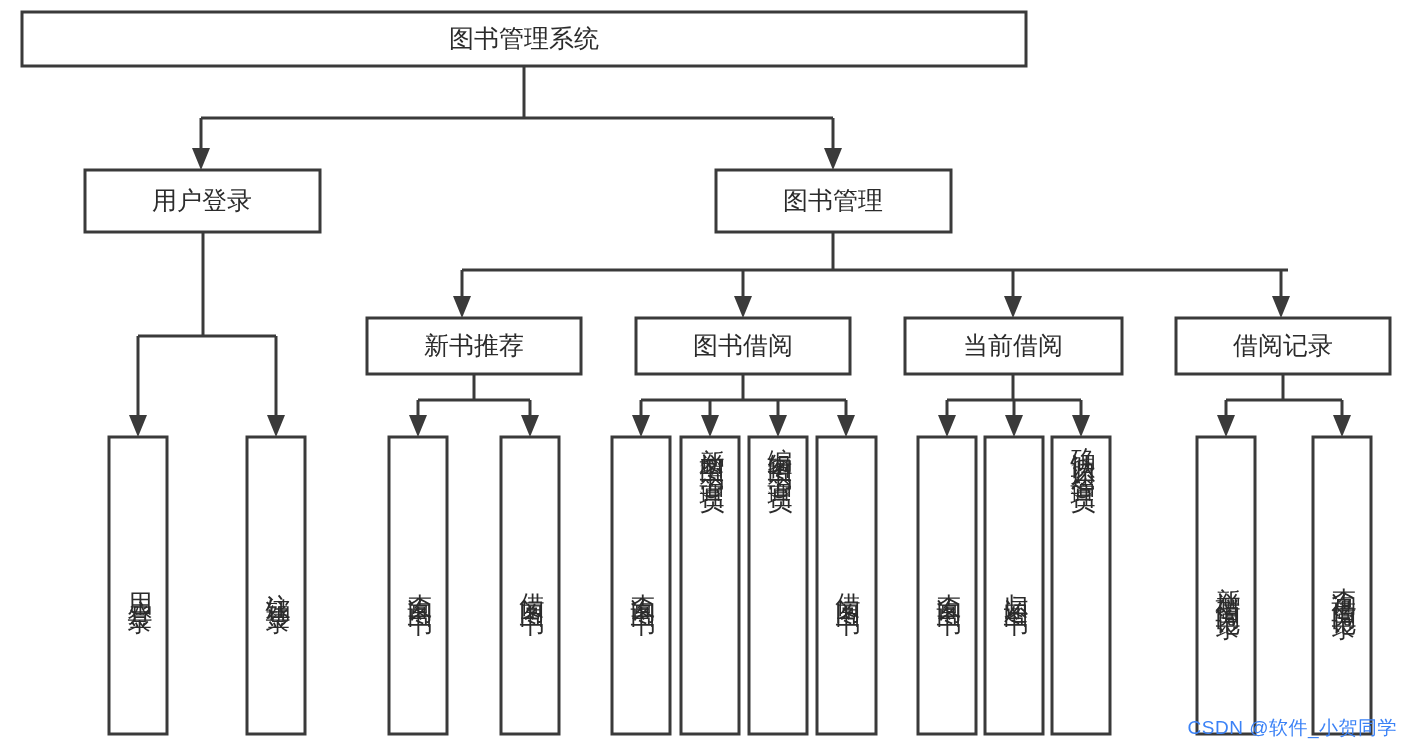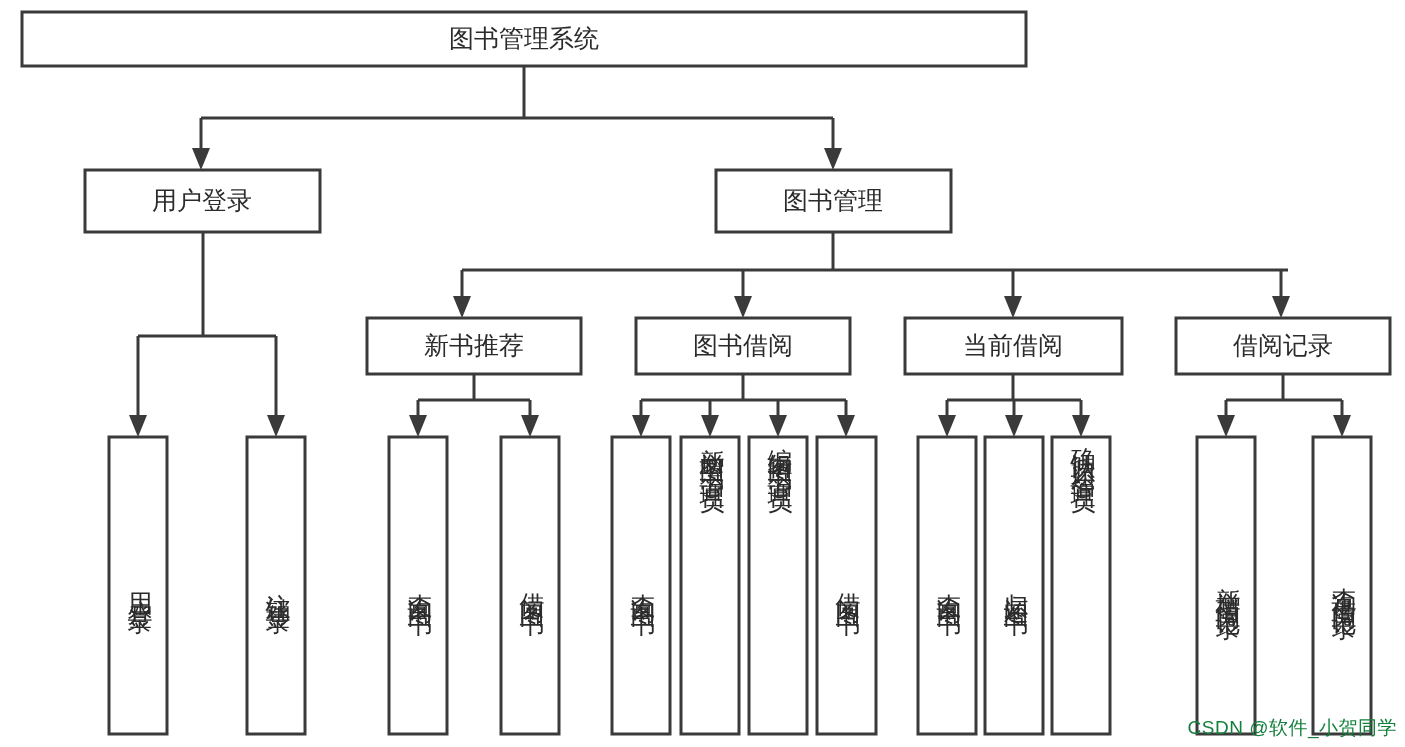--- a/index.html
+++ b/index.html
@@ -55,21 +55,21 @@
     text-anchor: middle;
     dominant-baseline: middle;
     white-space: pre;
   }
   .watermark-text {
     position: absolute;
     right: 12px;
     bottom: 6px;
     font-family: "Liberation Sans", "DejaVu Sans", sans-serif;
     font-size: 19px;
-    color: #15803d;
+    color: #3b82f6;
     letter-spacing: 0.5px;
     user-select: none;
     white-space: nowrap;
   }
 </style>
 </head>
 <body>
 
 <div id="diagram-root">
 

